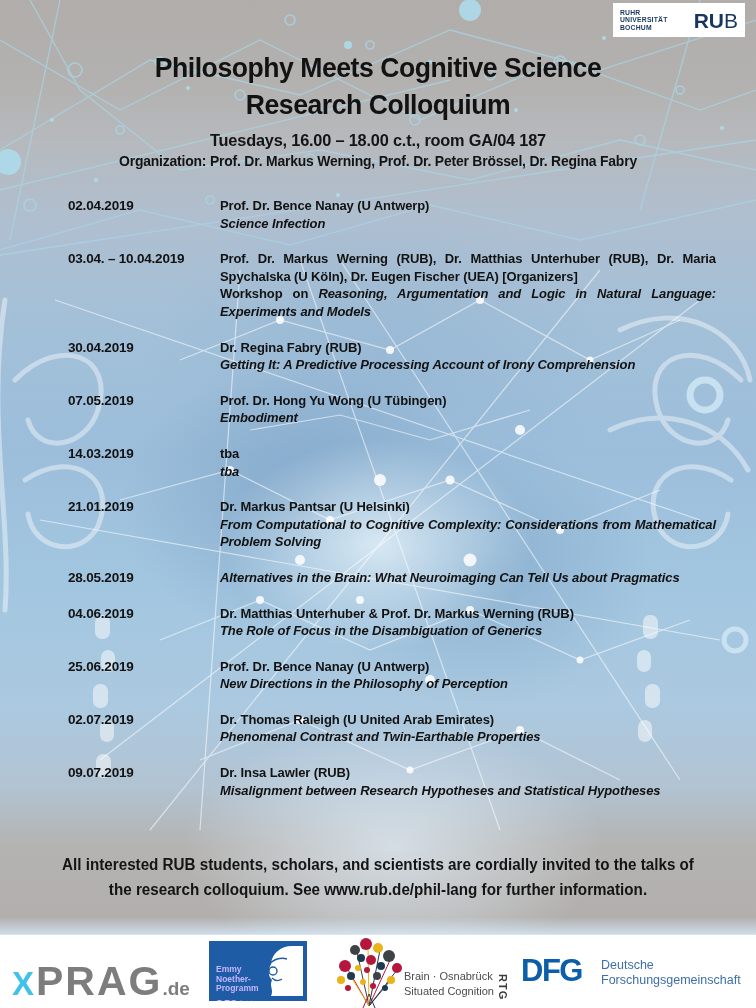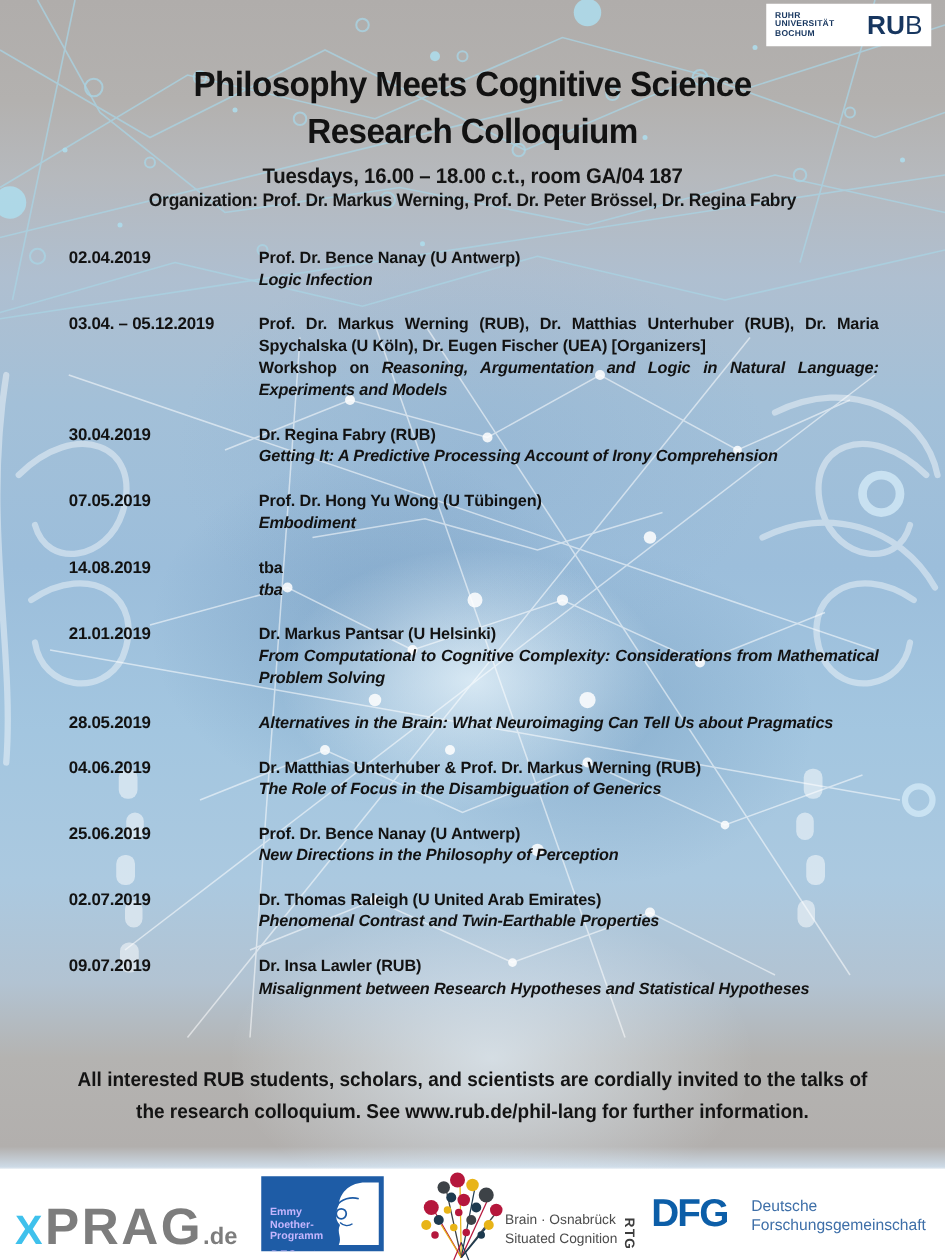--- a/index.html
+++ b/index.html
@@ -46,21 +46,21 @@
     position:absolute; top:131px; left:0; width:100%; z-index:4;
     text-align:center; font-size:17px; font-weight:700; white-space:nowrap;
     transform:scaleX(.96); letter-spacing:-.2px;
   }
   .org-line {
     position:absolute; top:153px; left:0; width:100%; z-index:4;
     text-align:center; font-size:14.5px; font-weight:700; white-space:nowrap;
     transform:scaleX(.96); letter-spacing:-.2px;
   }
 
-  .schedule { position:absolute; top:197px; left:55px; width:648px; z-index:4; }
+  .schedule { position:absolute; top:197px; left:68px; width:648px; z-index:4; }
   .talk { display:flex; margin-bottom:18px; }
   .talk-date {
     flex:none; width:152px; font-size:13.5px; font-weight:700;
     line-height:17.6px; letter-spacing:-.2px; color:#121212;
   }
   .talk-info {
     flex:1; font-size:13px; font-weight:700; line-height:17.6px;
     letter-spacing:-.1px; text-align:justify; color:#121212;
   }
   .talk-title { font-style:normal; }
@@ -229,46 +229,46 @@
     <div class="title-line">Research Colloquium</div>
   </div>
   <div class="subtitle">Tuesdays, 16.00 – 18.00 c.t., room GA/04 187</div>
   <div class="org-line">Organization: Prof. Dr. Markus Werning, Prof. Dr. Peter Brössel, Dr. Regina Fabry</div>
 
   <div class="schedule">
     <div class="talk">
       <div class="talk-date">02.04.2019</div>
       <div class="talk-info">
         <div class="talk-speaker">Prof. Dr. Bence Nanay (U Antwerp)</div>
-        <div class="talk-title"><span class="t-prefix"></span><span class="t-text">Logic Infection</span></div>
-      </div>
-    </div>
-    <div class="talk">
-      <div class="talk-date">03.04. – 05.12.2019</div>
+        <div class="talk-title"><span class="t-prefix"></span><span class="t-text">Science Infection</span></div>
+      </div>
+    </div>
+    <div class="talk">
+      <div class="talk-date">03.04. – 10.04.2019</div>
       <div class="talk-info">
         <div class="talk-speaker">Prof. Dr. Markus Werning (RUB), Dr. Matthias Unterhuber (RUB), Dr. Maria Spychalska (U Köln), Dr. Eugen Fischer (UEA) [Organizers]</div>
         <div class="talk-title"><span class="t-prefix">Workshop on </span><span class="t-text">Reasoning, Argumentation and Logic in Natural Language: Experiments and Models</span></div>
       </div>
     </div>
     <div class="talk">
       <div class="talk-date">30.04.2019</div>
       <div class="talk-info">
         <div class="talk-speaker">Dr. Regina Fabry (RUB)</div>
         <div class="talk-title"><span class="t-prefix"></span><span class="t-text">Getting It: A Predictive Processing Account of Irony Comprehension</span></div>
       </div>
     </div>
     <div class="talk">
       <div class="talk-date">07.05.2019</div>
       <div class="talk-info">
         <div class="talk-speaker">Prof. Dr. Hong Yu Wong (U Tübingen)</div>
         <div class="talk-title"><span class="t-prefix"></span><span class="t-text">Embodiment</span></div>
       </div>
     </div>
     <div class="talk">
-      <div class="talk-date">14.08.2019</div>
+      <div class="talk-date">14.03.2019</div>
       <div class="talk-info">
         <div class="talk-speaker">tba</div>
         <div class="talk-title"><span class="t-prefix"></span><span class="t-text">tba</span></div>
       </div>
     </div>
     <div class="talk">
       <div class="talk-date">21.01.2019</div>
       <div class="talk-info">
         <div class="talk-speaker">Dr. Markus Pantsar (U Helsinki)</div>
         <div class="talk-title"><span class="t-prefix"></span><span class="t-text">From Computational to Cognitive Complexity: Considerations from Mathematical Problem Solving</span></div>

